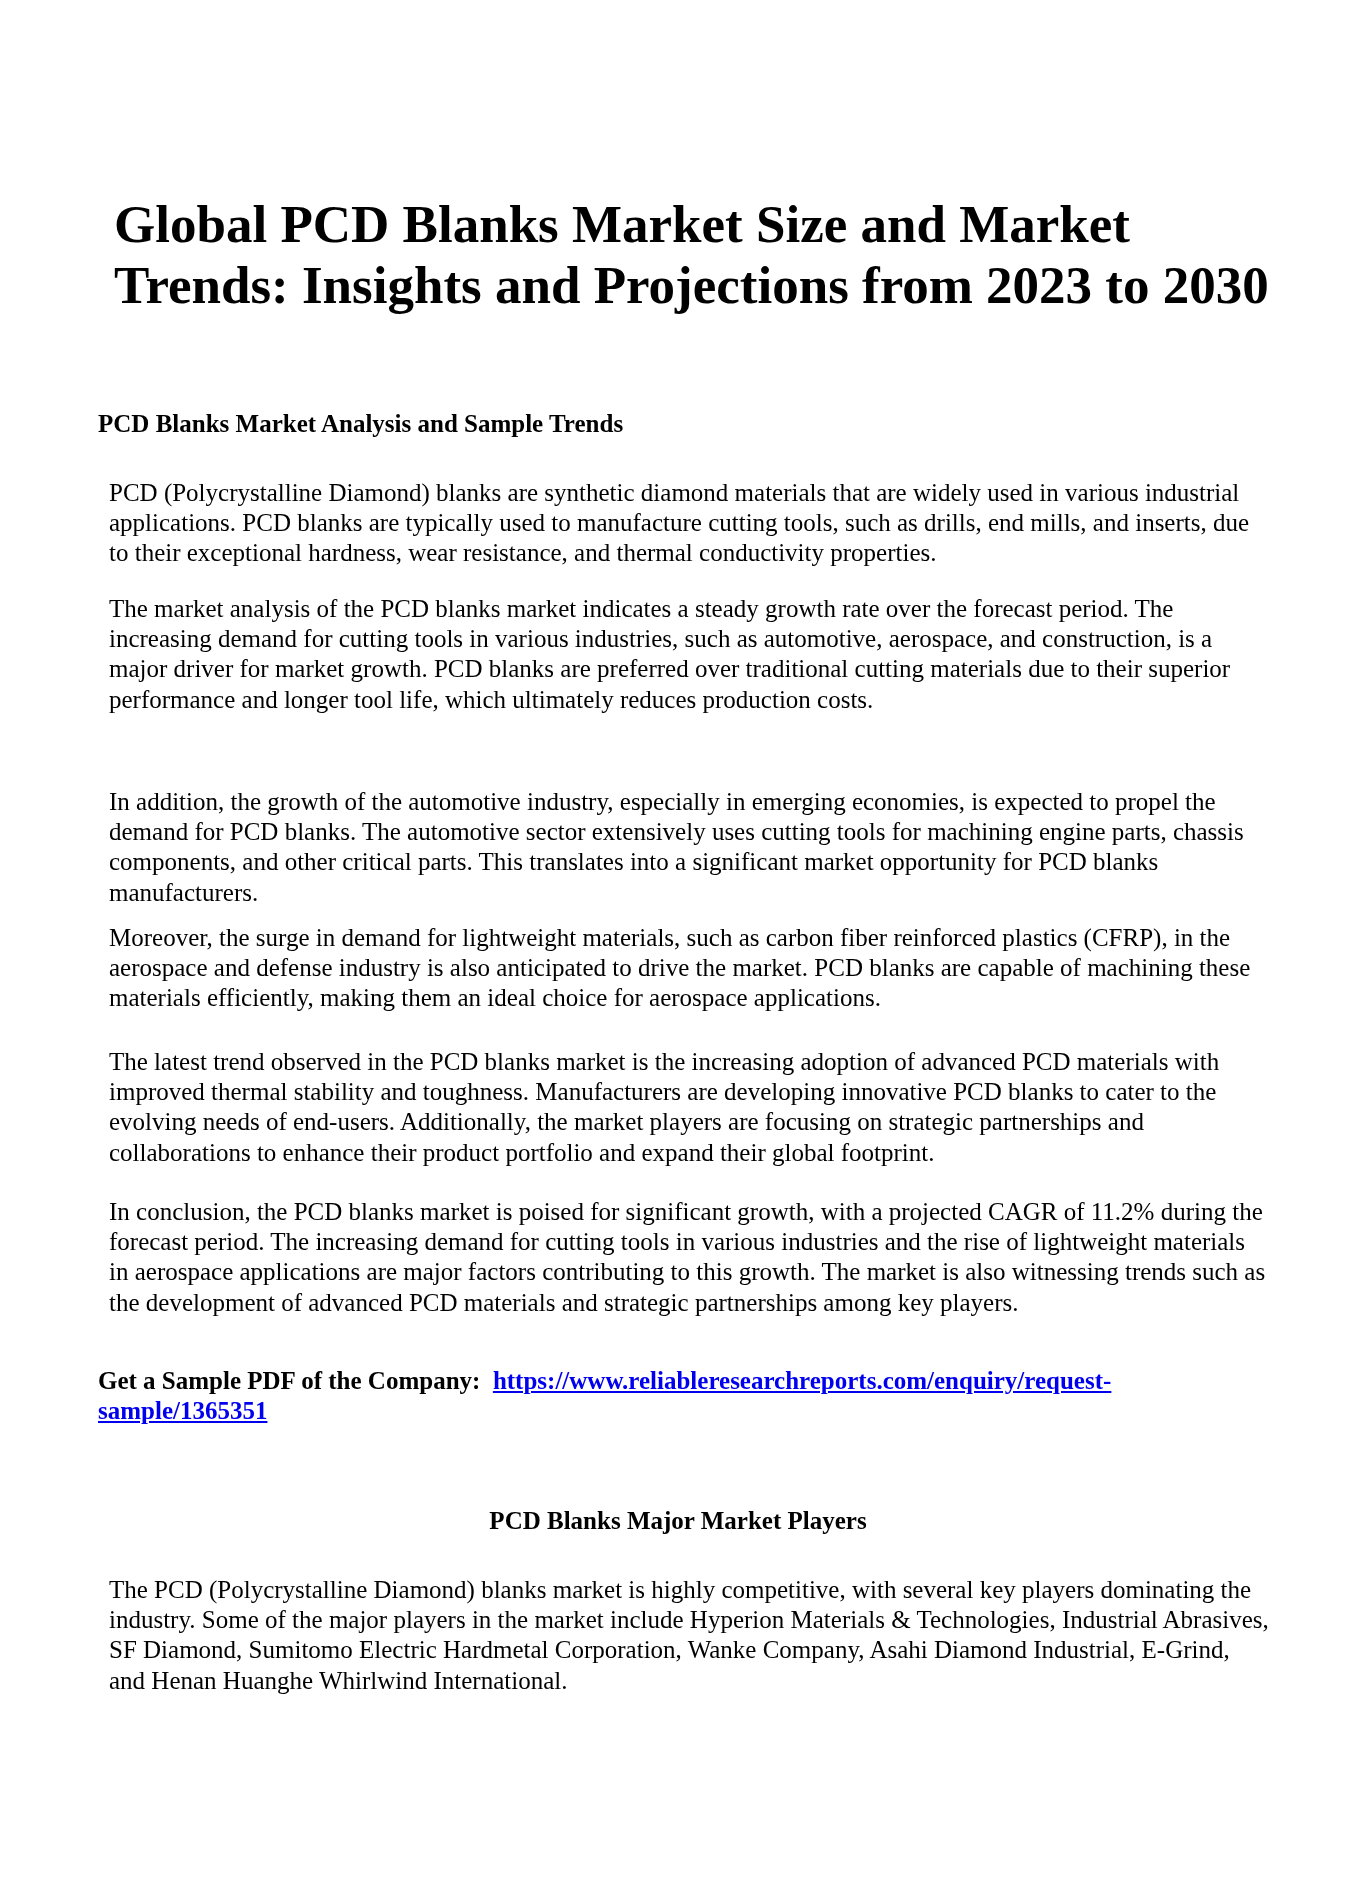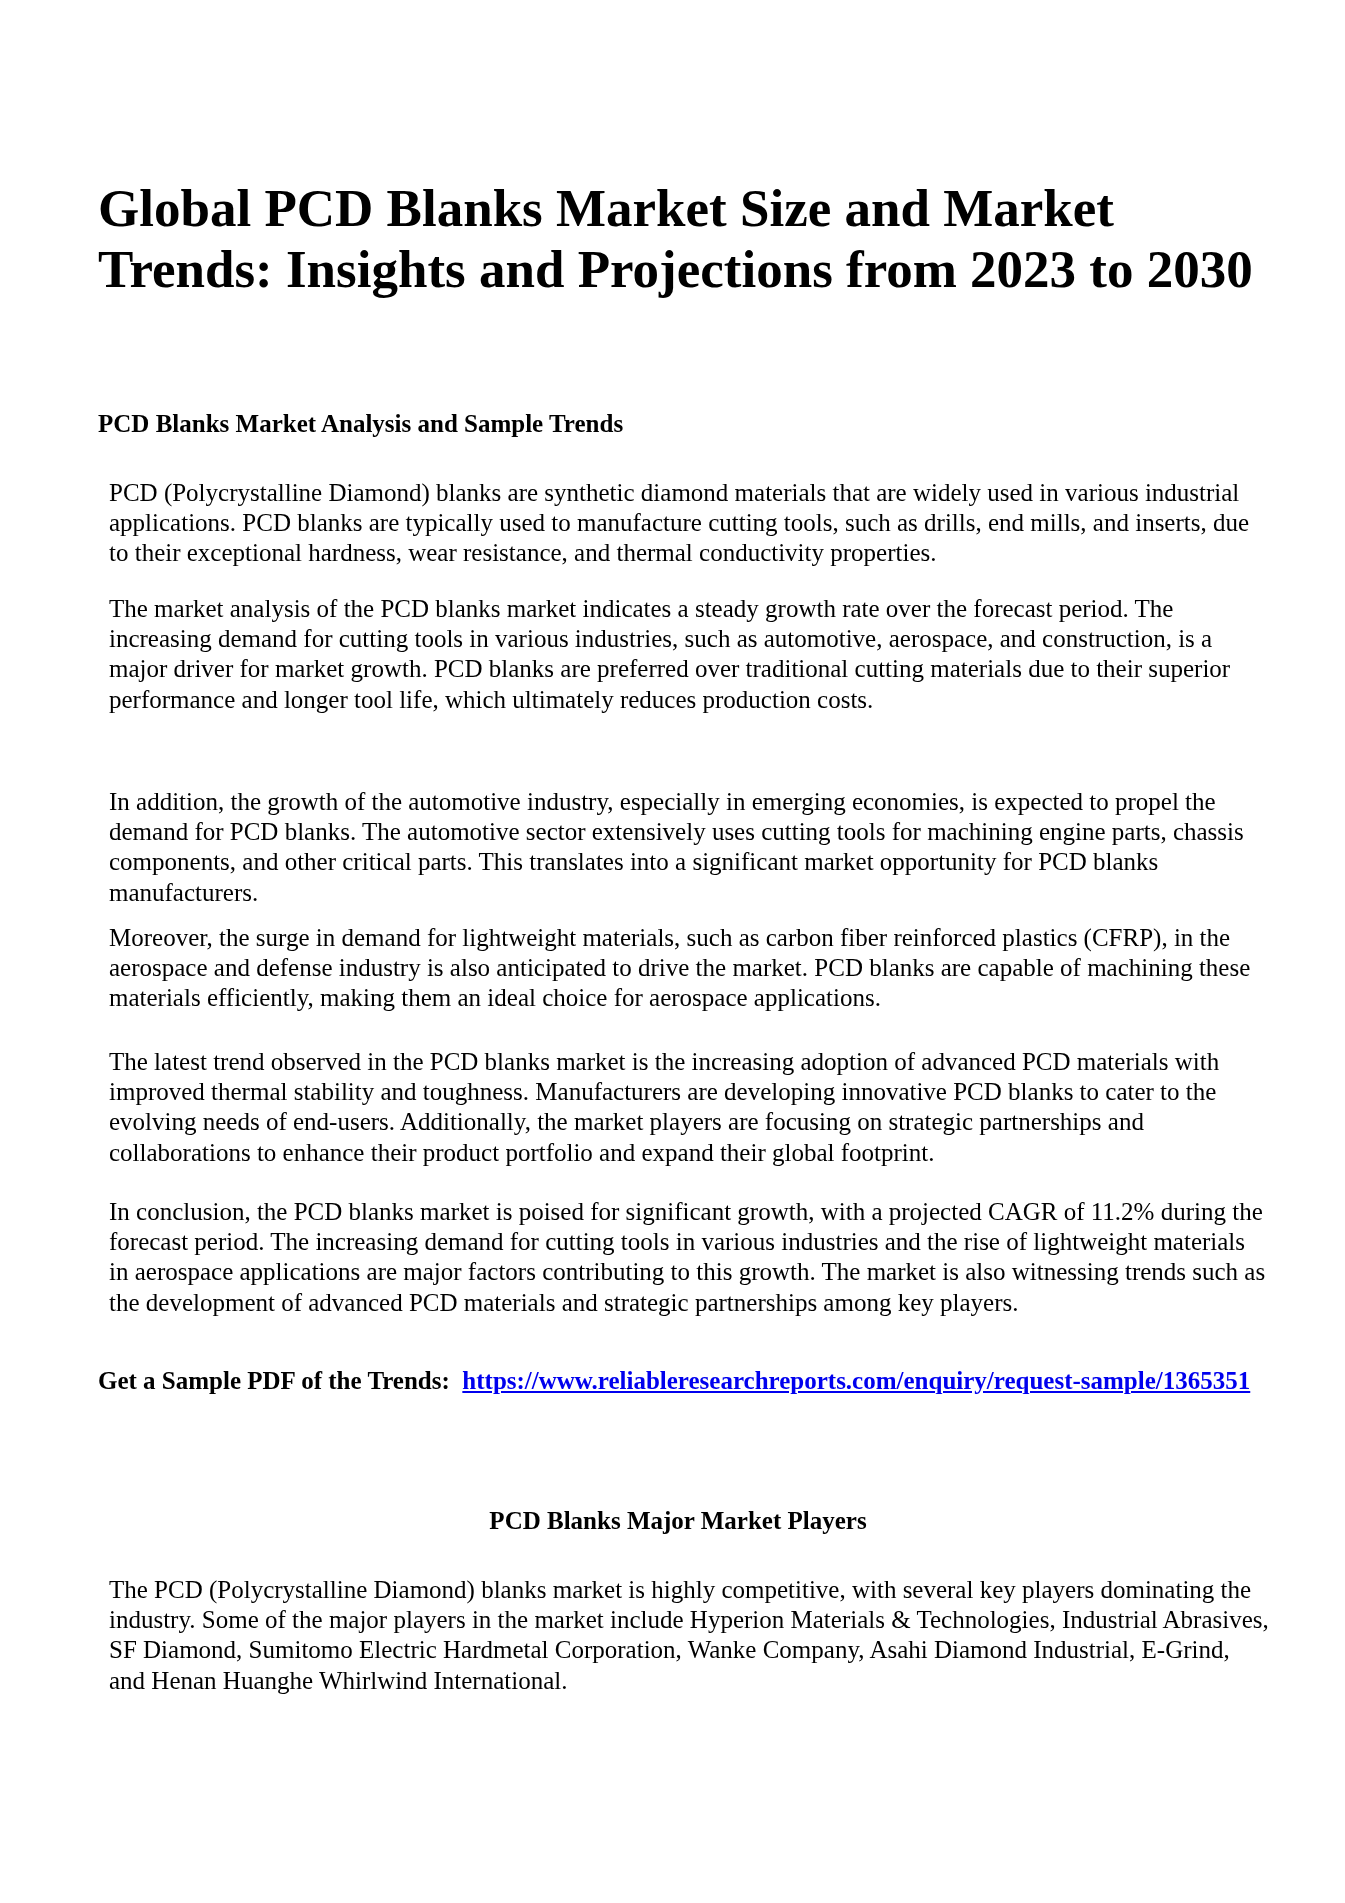--- a/index.html
+++ b/index.html
@@ -19,21 +19,21 @@
       position: absolute;
       left: 98px;
       top: 0;
       width: 1160px;
     }
     h1.title {
       position: absolute;
       top: 178px;
       left: 0;
       width: 1160px;
-      margin: 0;
+      margin: 16px;
       font-size: 53px;
       line-height: 61px;
       font-weight: bold;
     }
     h2.section-heading {
       margin: 0;
       font-size: 25px;
       line-height: 30px;
       font-weight: bold;
       position: absolute;
@@ -78,21 +78,21 @@
 
   <p class="body-para" style="top:776px;">In addition, the growth of the automotive industry, especially in emerging economies, is expected to propel the demand for PCD blanks. The automotive sector extensively uses cutting tools for machining engine parts, chassis components, and other critical parts. This translates into a significant market opportunity for PCD blanks manufacturers.</p>
 
   <p class="body-para" style="top:912px;">Moreover, the surge in demand for lightweight materials, such as carbon fiber reinforced plastics (CFRP), in the aerospace and defense industry is also anticipated to drive the market. PCD blanks are capable of machining these materials efficiently, making them an ideal choice for aerospace applications.</p>
 
   <p class="body-para" style="top:1036px;">The latest trend observed in the PCD blanks market is the increasing adoption of advanced PCD materials with improved thermal stability and toughness. Manufacturers are developing innovative PCD blanks to cater to the evolving needs of end-users. Additionally, the market players are focusing on strategic partnerships and collaborations to enhance their product portfolio and expand their global footprint.</p>
 
   <p class="body-para" style="top:1186px;">In conclusion, the PCD blanks market is poised for significant growth, with a projected CAGR of 11.2% during the forecast period. The increasing demand for cutting tools in various industries and the rise of lightweight materials in aerospace applications are major factors contributing to this growth. The market is also witnessing trends such as the development of advanced PCD materials and strategic partnerships among key players.</p>
 
   <p class="cta" style="top:1366px;">
-    <span>Get a Sample PDF of the Trends:</span>&nbsp;
+    <span>Get a Sample PDF of the Company:</span>&nbsp;
     <a class="report-link" href="#">https://www.reliableresearchreports.com/enquiry/request-sample/1365351</a>
   </p>
 
   <h2 class="section-heading" style="top:1506px;text-align:center;">PCD Blanks Major Market Players</h2>
 
   <p class="body-para" style="top:1564px;">The PCD (Polycrystalline Diamond) blanks market is highly competitive, with several key players dominating the industry. Some of the major players in the market include Hyperion Materials &amp; Technologies, Industrial Abrasives, SF Diamond, Sumitomo Electric Hardmetal Corporation, Wanke Company, Asahi Diamond Industrial, E-Grind, and Henan Huanghe Whirlwind International.</p>
 
 </div>
 
 </body></html>

